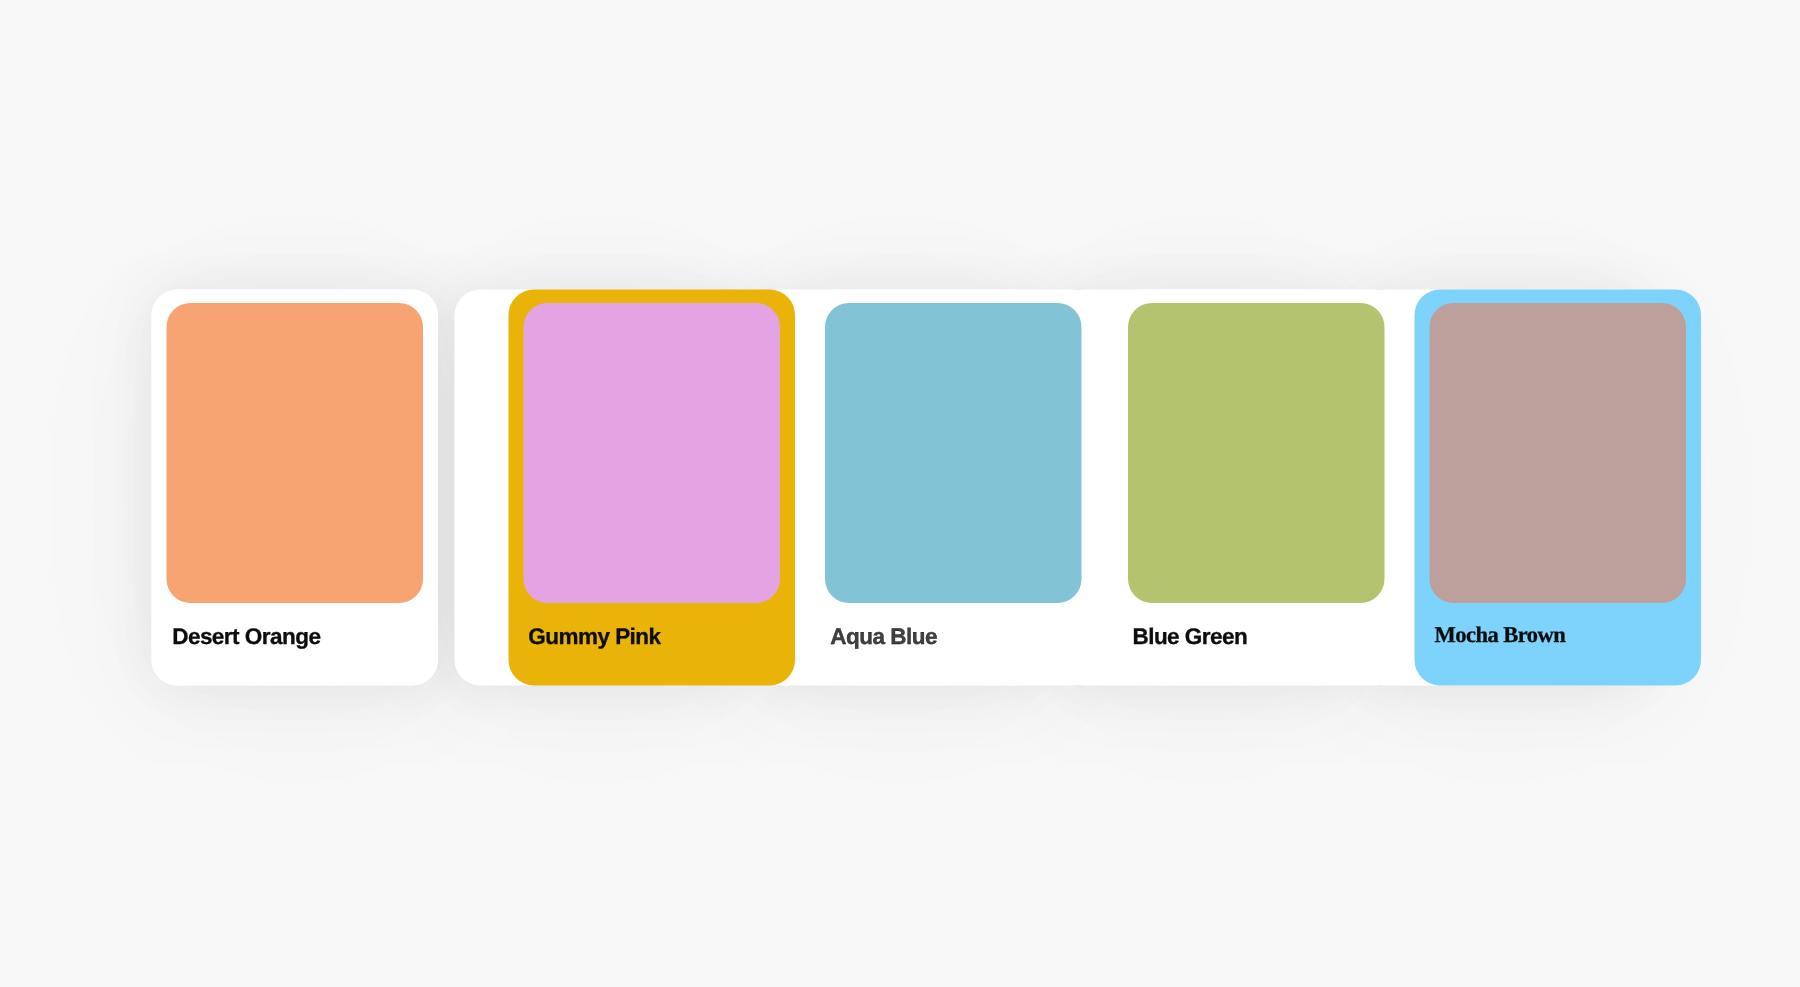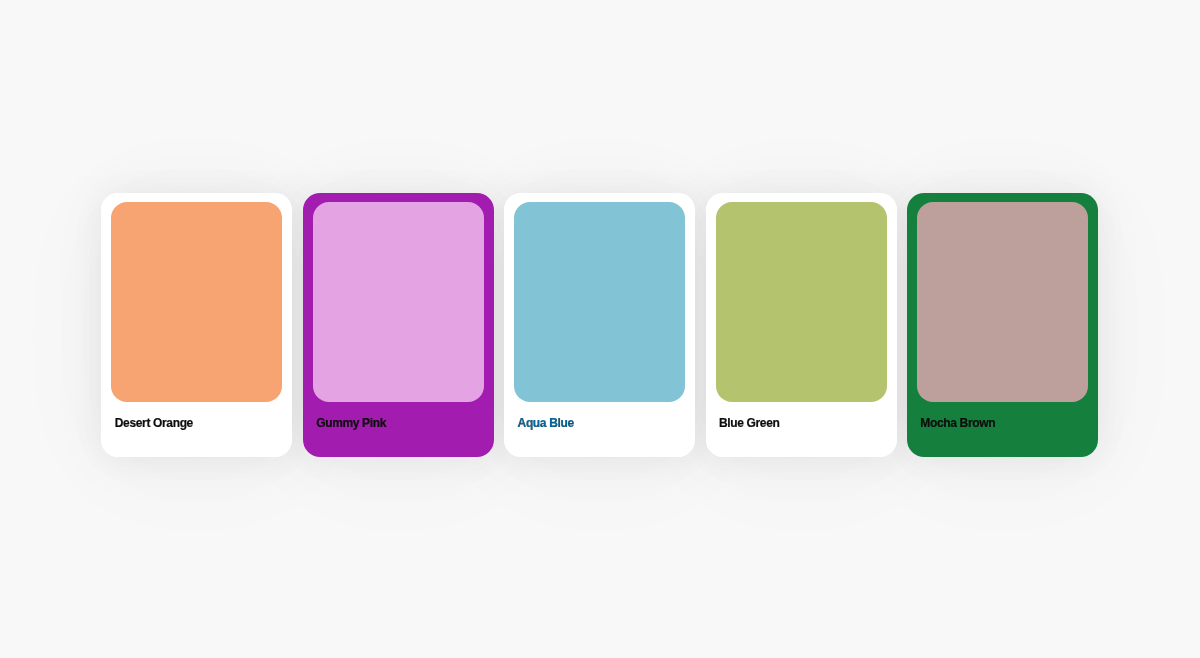--- a/index.html
+++ b/index.html
@@ -49,21 +49,21 @@
     border-radius:16px;
     background:#ffffff;
   }
   
   #palette .card:nth-child(1) .swatch { background:#f7a372; }
   #palette .card:nth-child(2) .swatch { background:#e4a3e3; }
   #palette .card:nth-child(3) .swatch { background:#82c4d6; }
   #palette .card:nth-child(4) .swatch { background:#b4c46e; }
   #palette .card:nth-child(5) .swatch { background:#bda09b; }
   .label {
-    font-size:12px;
+    font-size:15px;
     font-weight:bold;
     color:#0d0d0d;
     margin-top:13.5px;
     margin-left:3.4px;
     letter-spacing:-0.35px;
     white-space:nowrap;
     -webkit-text-stroke:0.2px #0d0d0d;
     transform:translateZ(0);
     -webkit-font-smoothing:antialiased;
   }
@@ -79,33 +79,33 @@
   <div class="card-shadow"></div>
 </div>
 
 <div id="palette">
 
   <div class="card" style="background: rgb(255, 255, 255);">
     <div class="swatch" style="background: rgb(247, 163, 114);"></div>
     <div class="label" style="color: rgb(13, 13, 13);">Desert Orange</div>
   </div>
 
-  <div class="card" style="background: #a21caf;">
+  <div class="card" style="background: #eab308; margin-left: 36px;">
     <div class="swatch" style="background: rgb(228, 163, 227);"></div>
     <div class="label" style="color: rgb(13, 13, 13);">Gummy Pink</div>
   </div>
 
   <div class="card" style="background: rgb(255, 255, 255);">
     <div class="swatch" style="background: rgb(130, 196, 214);"></div>
-    <div class="label" style="color: #0369a1;">Aqua Blue</div>
+    <div class="label" style="color: #404040;">Aqua Blue</div>
   </div>
 
   <div class="card" style="background: rgb(255, 255, 255);">
     <div class="swatch" style="background: rgb(180, 196, 110);"></div>
     <div class="label" style="color: rgb(13, 13, 13);">Blue Green</div>
   </div>
 
-  <div class="card" style="background: #15803d;">
+  <div class="card" style="background: #7dd3fc; font-family: Liberation Serif, serif;">
     <div class="swatch" style="background: rgb(189, 160, 155);"></div>
     <div class="label" style="color: rgb(13, 13, 13);">Mocha Brown</div>
   </div>
 
 </div>
 
 </body></html>

